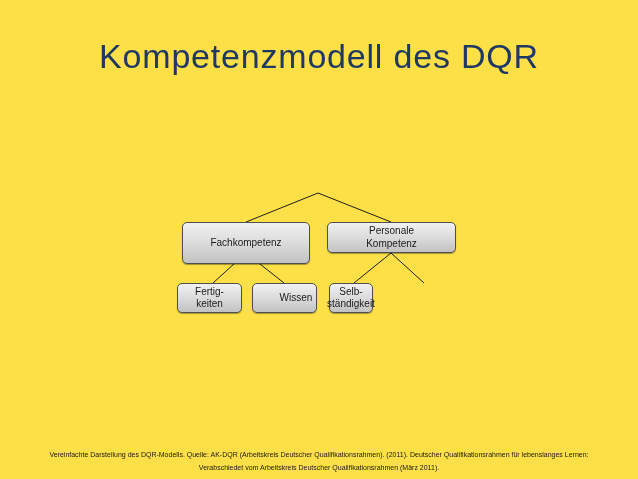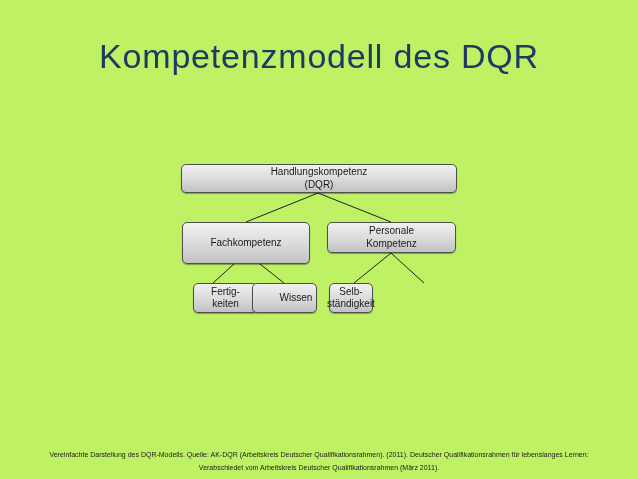--- a/index.html
+++ b/index.html
@@ -4,21 +4,21 @@
 <style>
   html, body {
     margin: 0;
     padding: 0;
     background: #ffffff;
   }
   .slide {
     position: relative;
     width: 638px;
     height: 479px;
-    background: #bef264;
+    background: #fde047;
     font-family: "Liberation Sans", sans-serif;
     overflow: hidden;
   }
   .title {
     position: absolute;
     top: 39px;
     left: 0;
     width: 100%;
     margin: 0;
     text-align: center;
@@ -49,21 +49,21 @@
     justify-content: center;
     text-align: center;
     font-size: 10px;
     line-height: 12.5px;
     color: #1a1a1a;
   }
   .node span { display: block; white-space: nowrap; }
   .node-handlungskompetenz { left: 181px; top: 164px; width: 276px; height: 29px; }
   .node-fachkompetenz      { left: 182px; top: 222px; width: 128px; height: 42px; }
   .node-personale          { left: 327px; top: 222px; width: 129px; height: 31px; }
-  .node-fertigkeiten       { left: 193px; top: 283px; width: 65px;  height: 30px; }
+  .node-fertigkeiten       { left: 177px; top: 283px; width: 65px;  height: 30px; }
   .node-wissen             { left: 252px; top: 283px; width: 65px;  height: 30px; padding-left: 23px; }
   .node-selbstaendigkeit   { left: 329px; top: 283px; width: 44px;  height: 30px; }
   .node-sozialkompetenz    { left: 392px; top: 283px; width: 64px;  height: 30px; }
   .footer {
     position: absolute;
     top: 448px;
     left: 0;
     width: 100%;
     text-align: center;
     font-size: 7px;
@@ -81,24 +81,20 @@
 
   <svg class="connectors" viewBox="0 0 638 479" xmlns="http://www.w3.org/2000/svg">
     <line x1="318" y1="193" x2="246" y2="222" stroke="#1f1f1f" stroke-width="1"></line>
     <line x1="318" y1="193" x2="391" y2="222" stroke="#1f1f1f" stroke-width="1"></line>
     <line x1="246" y1="253" x2="213" y2="283" stroke="#1f1f1f" stroke-width="1"></line>
     <line x1="246" y1="253" x2="284" y2="283" stroke="#1f1f1f" stroke-width="1"></line>
     <line x1="391" y1="253" x2="354" y2="283" stroke="#1f1f1f" stroke-width="1"></line>
     <line x1="391" y1="253" x2="424" y2="283" stroke="#1f1f1f" stroke-width="1"></line>
   </svg>
 
-  <div class="node node-handlungskompetenz">
-    <span>Handlungskompetenz</span>
-    <span>(DQR)</span>
-  </div>
 
   <div class="node node-fachkompetenz">
     <span>Fachkompetenz</span>
   </div>
 
   <div class="node node-personale">
     <span>Personale</span>
     <span>Kompetenz</span>
   </div>
 

